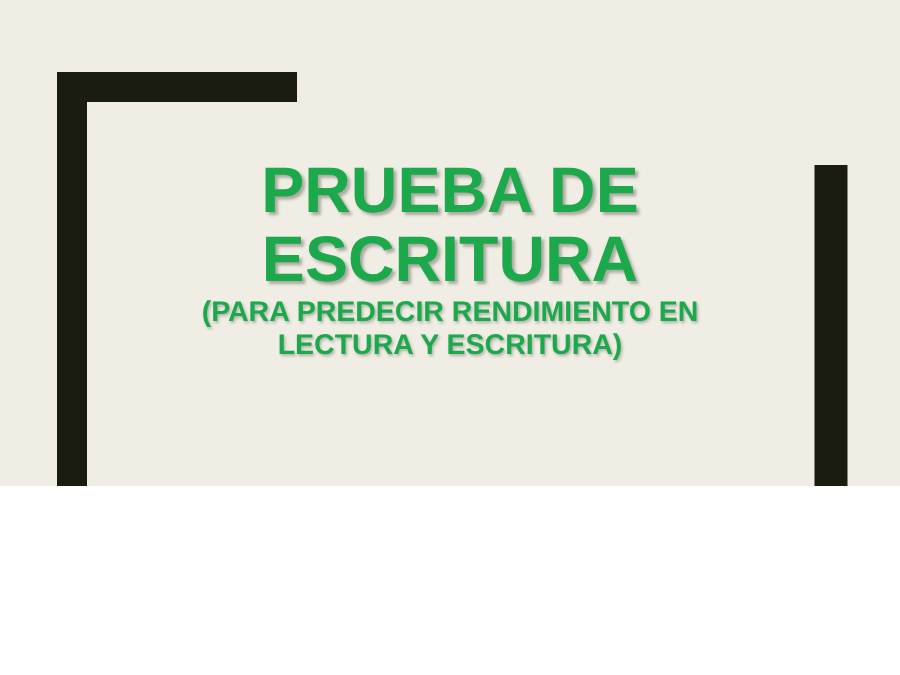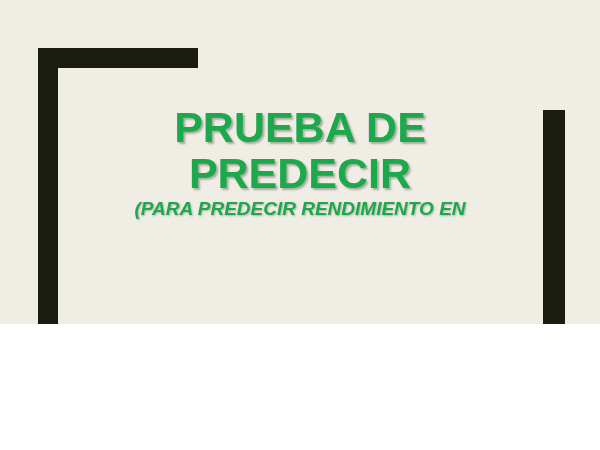--- a/index.html
+++ b/index.html
@@ -57,21 +57,20 @@
   }
   .subtitle {
     color: #1ba94c;
     font-family: "Liberation Sans", sans-serif;
     font-weight: bold;
     font-size: 19px;
     line-height: 22px;
     text-shadow: 1px 1px 2px rgba(90, 90, 80, 0.40);
     margin: 0;
     padding-top: 2px;
-    font-style: italic;
   }
   .subtitle-line {
     display: block;
     white-space: nowrap;
   }
 </style>
 </head>
 <body>
 
 <div class="slide">
@@ -83,22 +82,23 @@
 
   <div>
     <div class="bracket-seg br-v"></div>
     <div class="bracket-seg br-h"></div>
   </div>
 
   <div class="text-block">
 
     <h1 class="title">
       <span class="title-line">PRUEBA DE</span>
-      <span class="title-line">PREDECIR</span>
+      <span class="title-line">ESCRITURA</span>
     </h1>
 
     <h2 class="subtitle">
       <span class="subtitle-line">(PARA PREDECIR RENDIMIENTO EN</span>
+      <span class="subtitle-line">LECTURA Y ESCRITURA)</span>
     </h2>
 
   </div>
 
 </div>
 
 </body></html>

